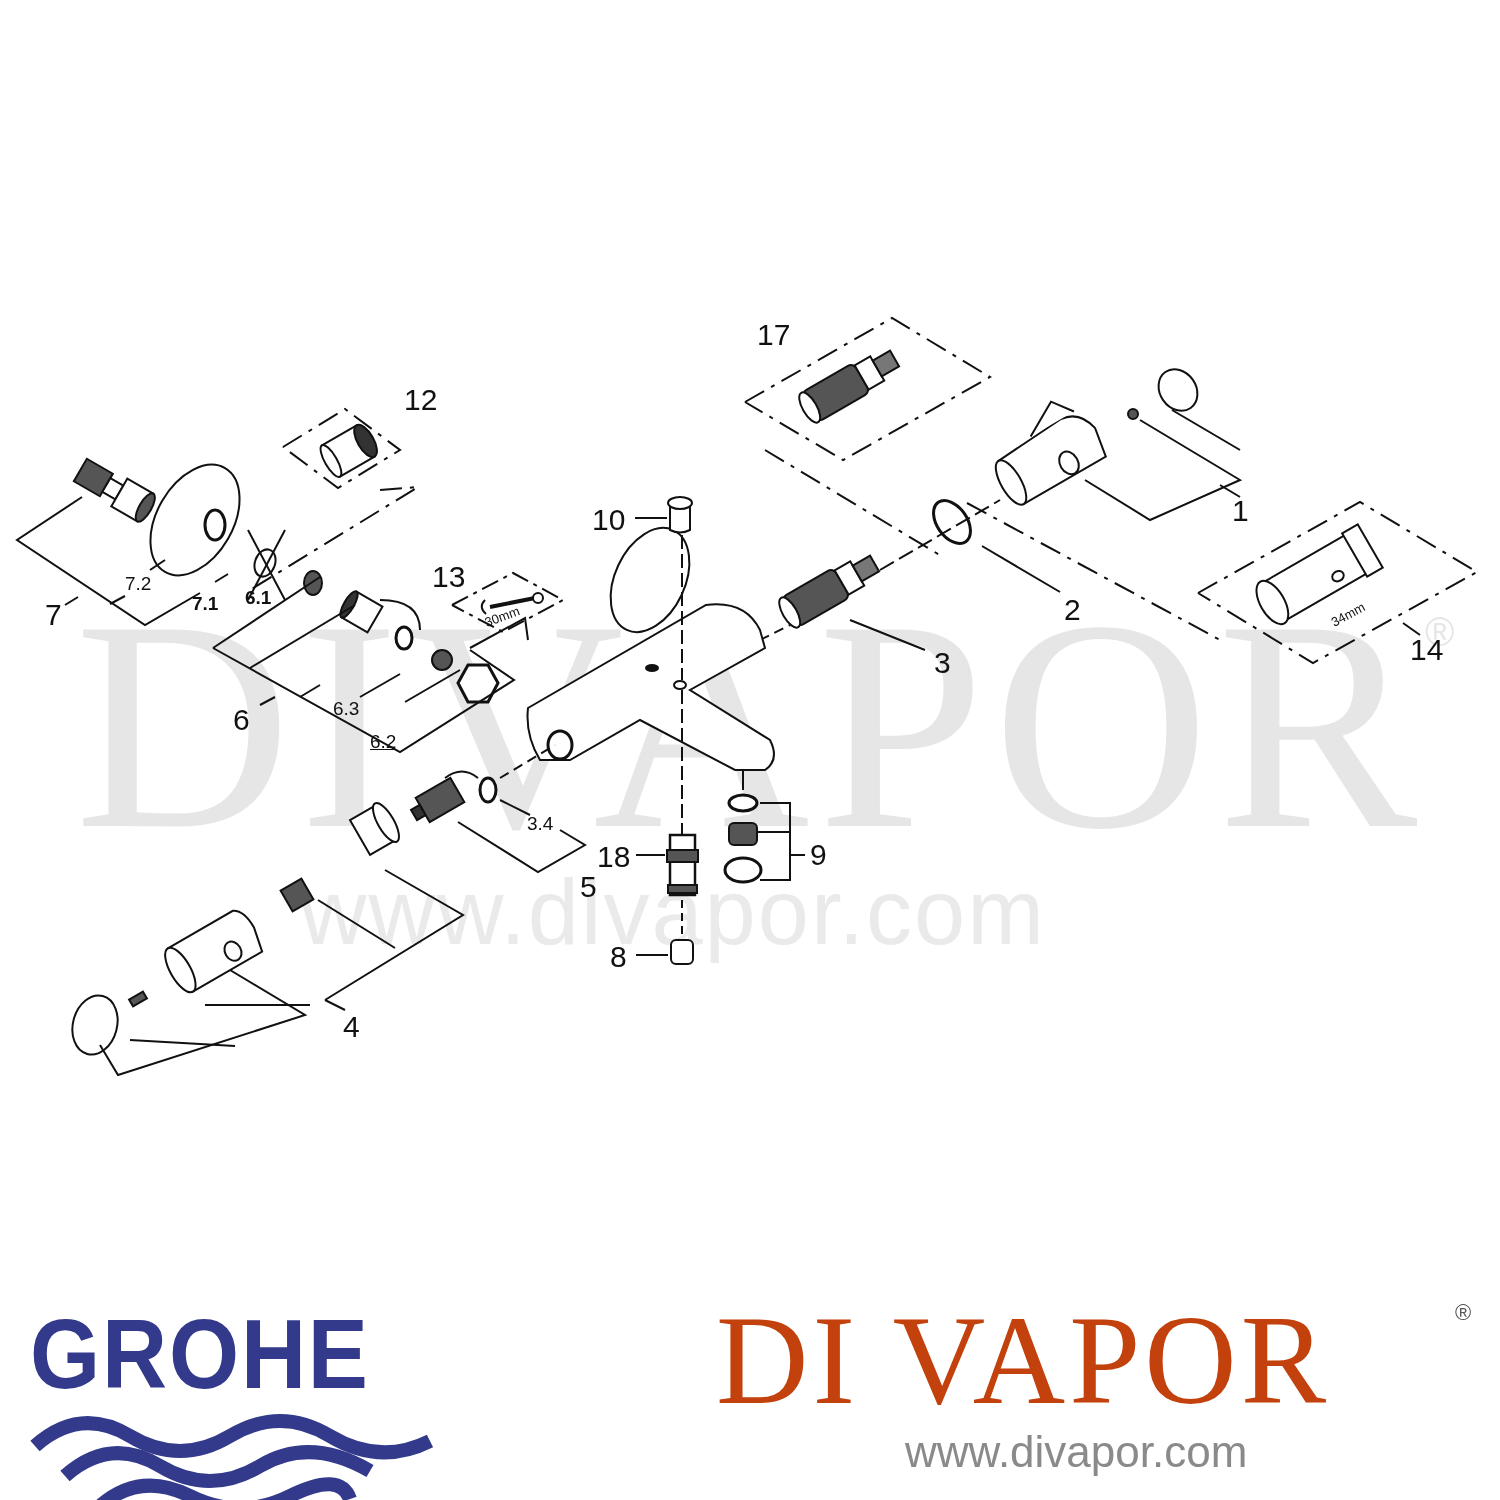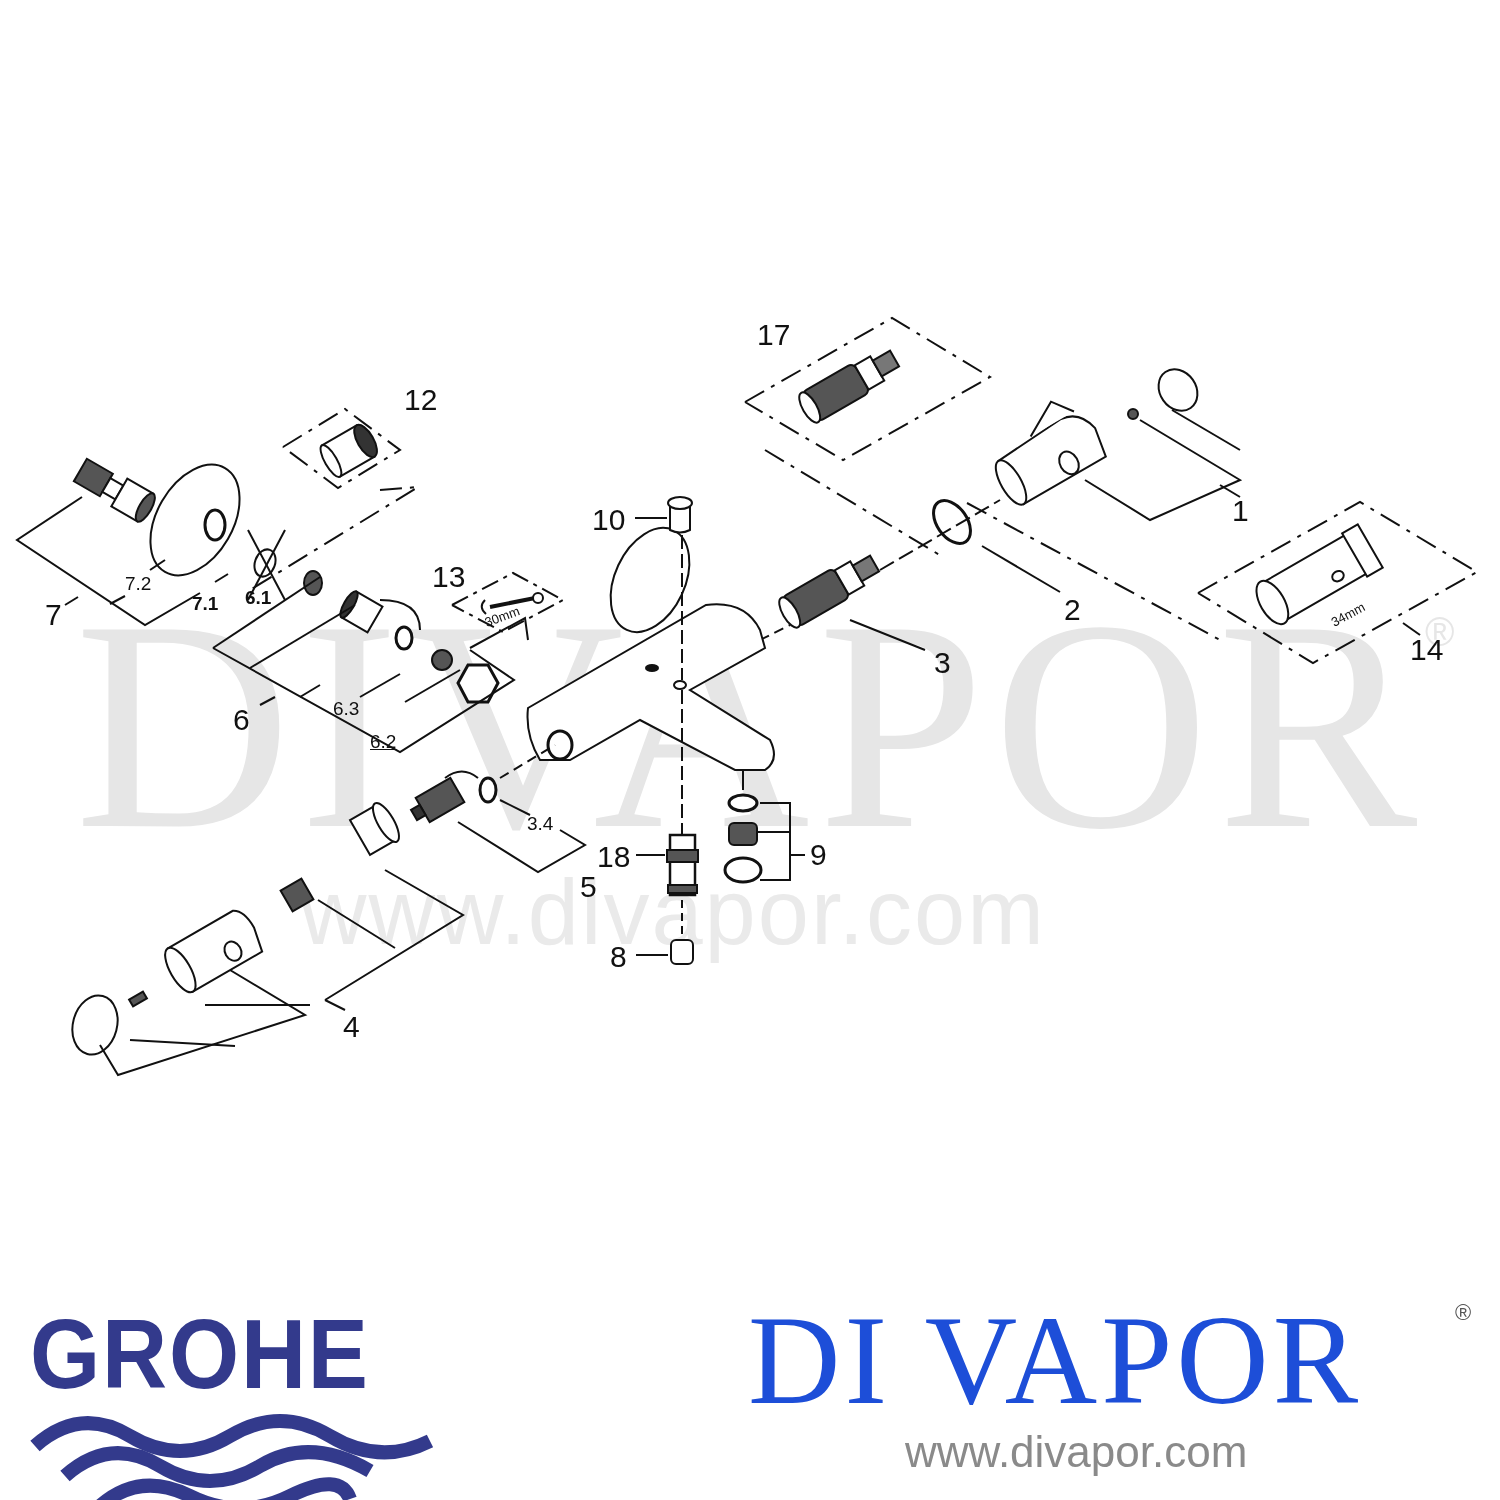--- a/index.html
+++ b/index.html
@@ -7,21 +7,21 @@
   .wm-big { position:absolute; left:0; top:575px; width:1500px; text-align:center; font-family:"Liberation Serif", serif; font-size:300px; letter-spacing:8px; color:#e6e6e6; line-height:1; white-space:nowrap; }
   .wm-reg { position:absolute; left:1425px; top:610px; font-size:40px; color:#e6e6e6; font-family:"Liberation Sans", sans-serif; }
   .wm-url { position:absolute; left:300px; top:860px; font-family:"Liberation Sans", sans-serif; font-size:92px; color:#eaeaea; font-weight:300; letter-spacing:2px; white-space:nowrap; }
   svg.diagram { position:absolute; left:0; top:0; }
   .lbl { position:absolute; font-family:"Liberation Sans", sans-serif; color:#111; line-height:1; white-space:nowrap; }
   .lbl.big { font-size:30px; }
   .lbl.sub { font-size:19px; }
   .lbl.mm { font-size:13px; }
   .grohe { position:absolute; left:30px; top:1305px; width:410px; }
   .grohe-text { font-family:"Liberation Sans", sans-serif; font-weight:bold; font-size:98px; color:#333a8c; letter-spacing:2px; line-height:1; transform:scaleX(0.92); transform-origin:left; }
-  .dv { position:absolute; left:748px; top:1296px; font-family:"Liberation Serif", serif; font-size:128px; color:#1d4ed8; letter-spacing:4px; line-height:1; white-space:nowrap; }
+  .dv { position:absolute; left:716px; top:1296px; font-family:"Liberation Serif", serif; font-size:128px; color:#c2410c; letter-spacing:4px; line-height:1; white-space:nowrap; }
   .dv-reg { position:absolute; left:1455px; top:1300px; font-size:22px; color:#555; }
   .dv-url { position:absolute; left:905px; top:1430px; font-family:"Liberation Sans", sans-serif; font-size:44px; color:#8a8a8a; line-height:1; white-space:nowrap; }
 </style>
 </head>
 <body>
 
 <div class="wm-big">DIVAPOR</div>
 <div class="wm-reg">®</div>
 <div class="wm-url">www.divapor.com</div>
 

